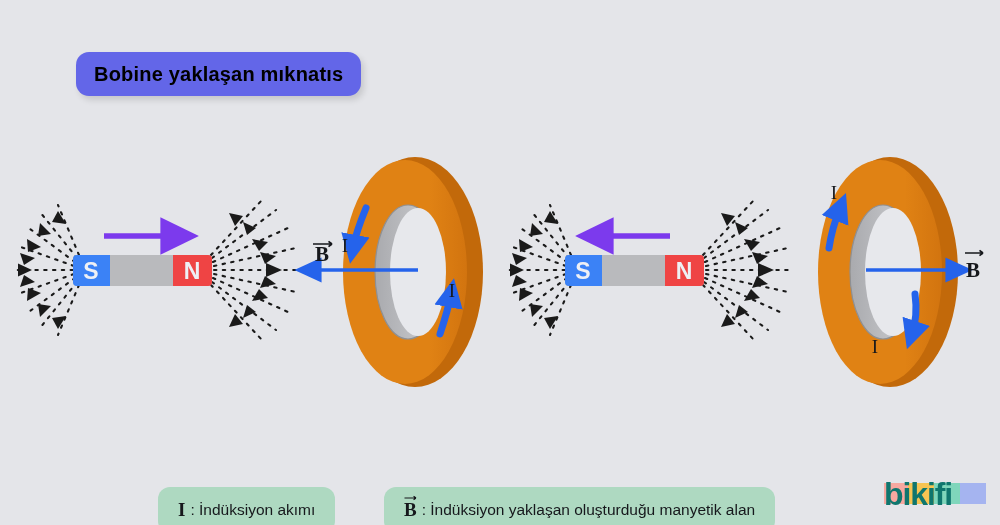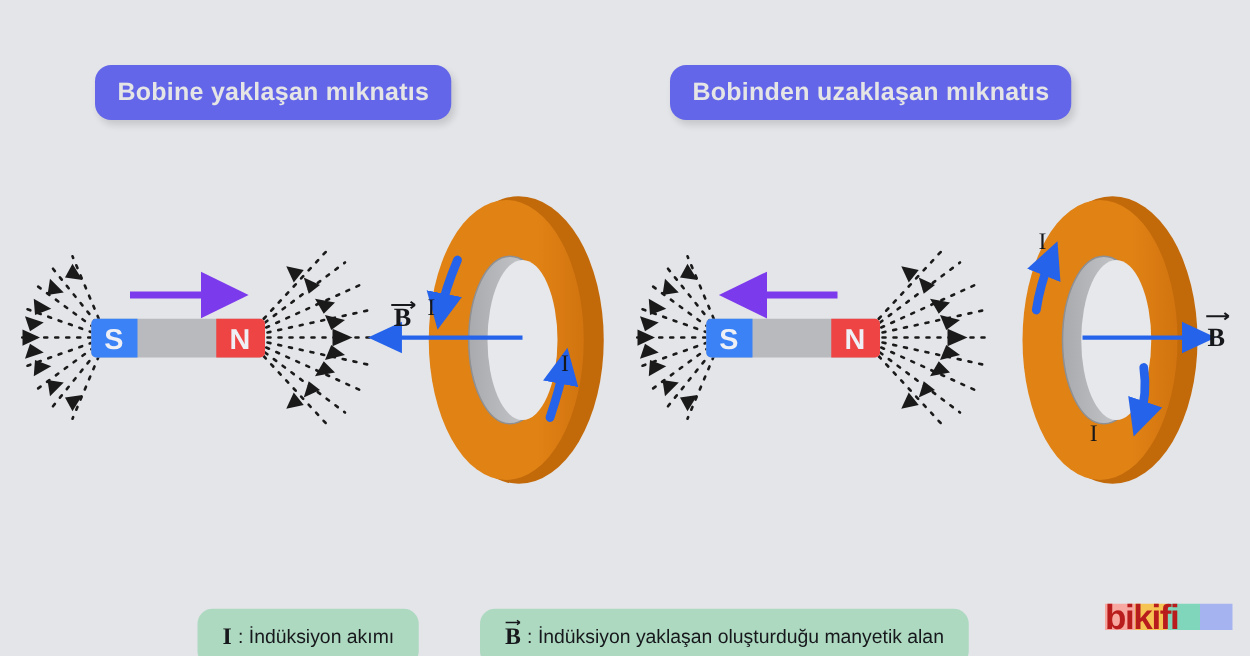--- a/index.html
+++ b/index.html
@@ -18,21 +18,21 @@
     position: absolute;
     left: 0; top: 0;
     width: 1000px;
     height: 525px;
   }
 
   
   .title-pill {
     position: absolute;
     background: #6366e8;
-    color: #e5e5e5;
+    color: #000000;
     border-radius: 13px;
     font-size: 20px;
     font-weight: bold;
     letter-spacing: 0.2px;
     display: flex;
     align-items: center;
     justify-content: center;
     box-shadow: 3px 4px 6px rgba(0,0,0,0.13);
     white-space: nowrap;
     padding: 0 18px;
@@ -81,24 +81,24 @@
     top: 477px;
     width: 104px;
     height: 34px;
   }
   #logo .swatches { position: absolute; left: 0; top: 6px; height: 21px; width: 104px; }
   #logo .sw { position: absolute; top: 0; height: 21px; }
   #logo .logo-text {
     position: absolute;
     left: 0; top: 0;
     width: 104px; height: 34px;
-    font-size: 28px;
+    font-size: 32px;
     font-weight: bold;
     letter-spacing: -1.1px;
-    color: #b91c1c;
+    color: #0f766e;
     line-height: 34px;
   }
 
   
   #scene { position: absolute; left: 0; top: 0; }
   .mag-label {
     font-family: "Liberation Sans", sans-serif;
     font-size: 23px;
     font-weight: bold;
     fill: #eef0f5;
@@ -115,23 +115,20 @@
     fill: #16181c;
   }
 </style>
 </head>
 <body style="background: rgb(228, 229, 233);">
 
 <div id="stage">
 
   <div class="title-pill" id="title-left">
     <span>Bobine yaklaşan mıknatıs</span>
-  </div>
-  <div class="title-pill" id="title-right">
-    <span>Bobinden uzaklaşan mıknatıs</span>
   </div>
 
   <svg id="scene" width="1000" height="525" viewBox="0 0 1000 525">
     <defs>
 
       <marker id="mk-purple-r" markerWidth="8" markerHeight="8" refX="3.2" refY="4" orient="auto" markerUnits="strokeWidth">
         <path d="M0,0.6 L7,4 L0,7.4 Z" fill="#7c3aed"></path>
       </marker>
       <marker id="mk-purple-l" markerWidth="8" markerHeight="8" refX="3.2" refY="4" orient="auto" markerUnits="strokeWidth">
         <path d="M0,0.6 L7,4 L0,7.4 Z" fill="#7c3aed"></path>

